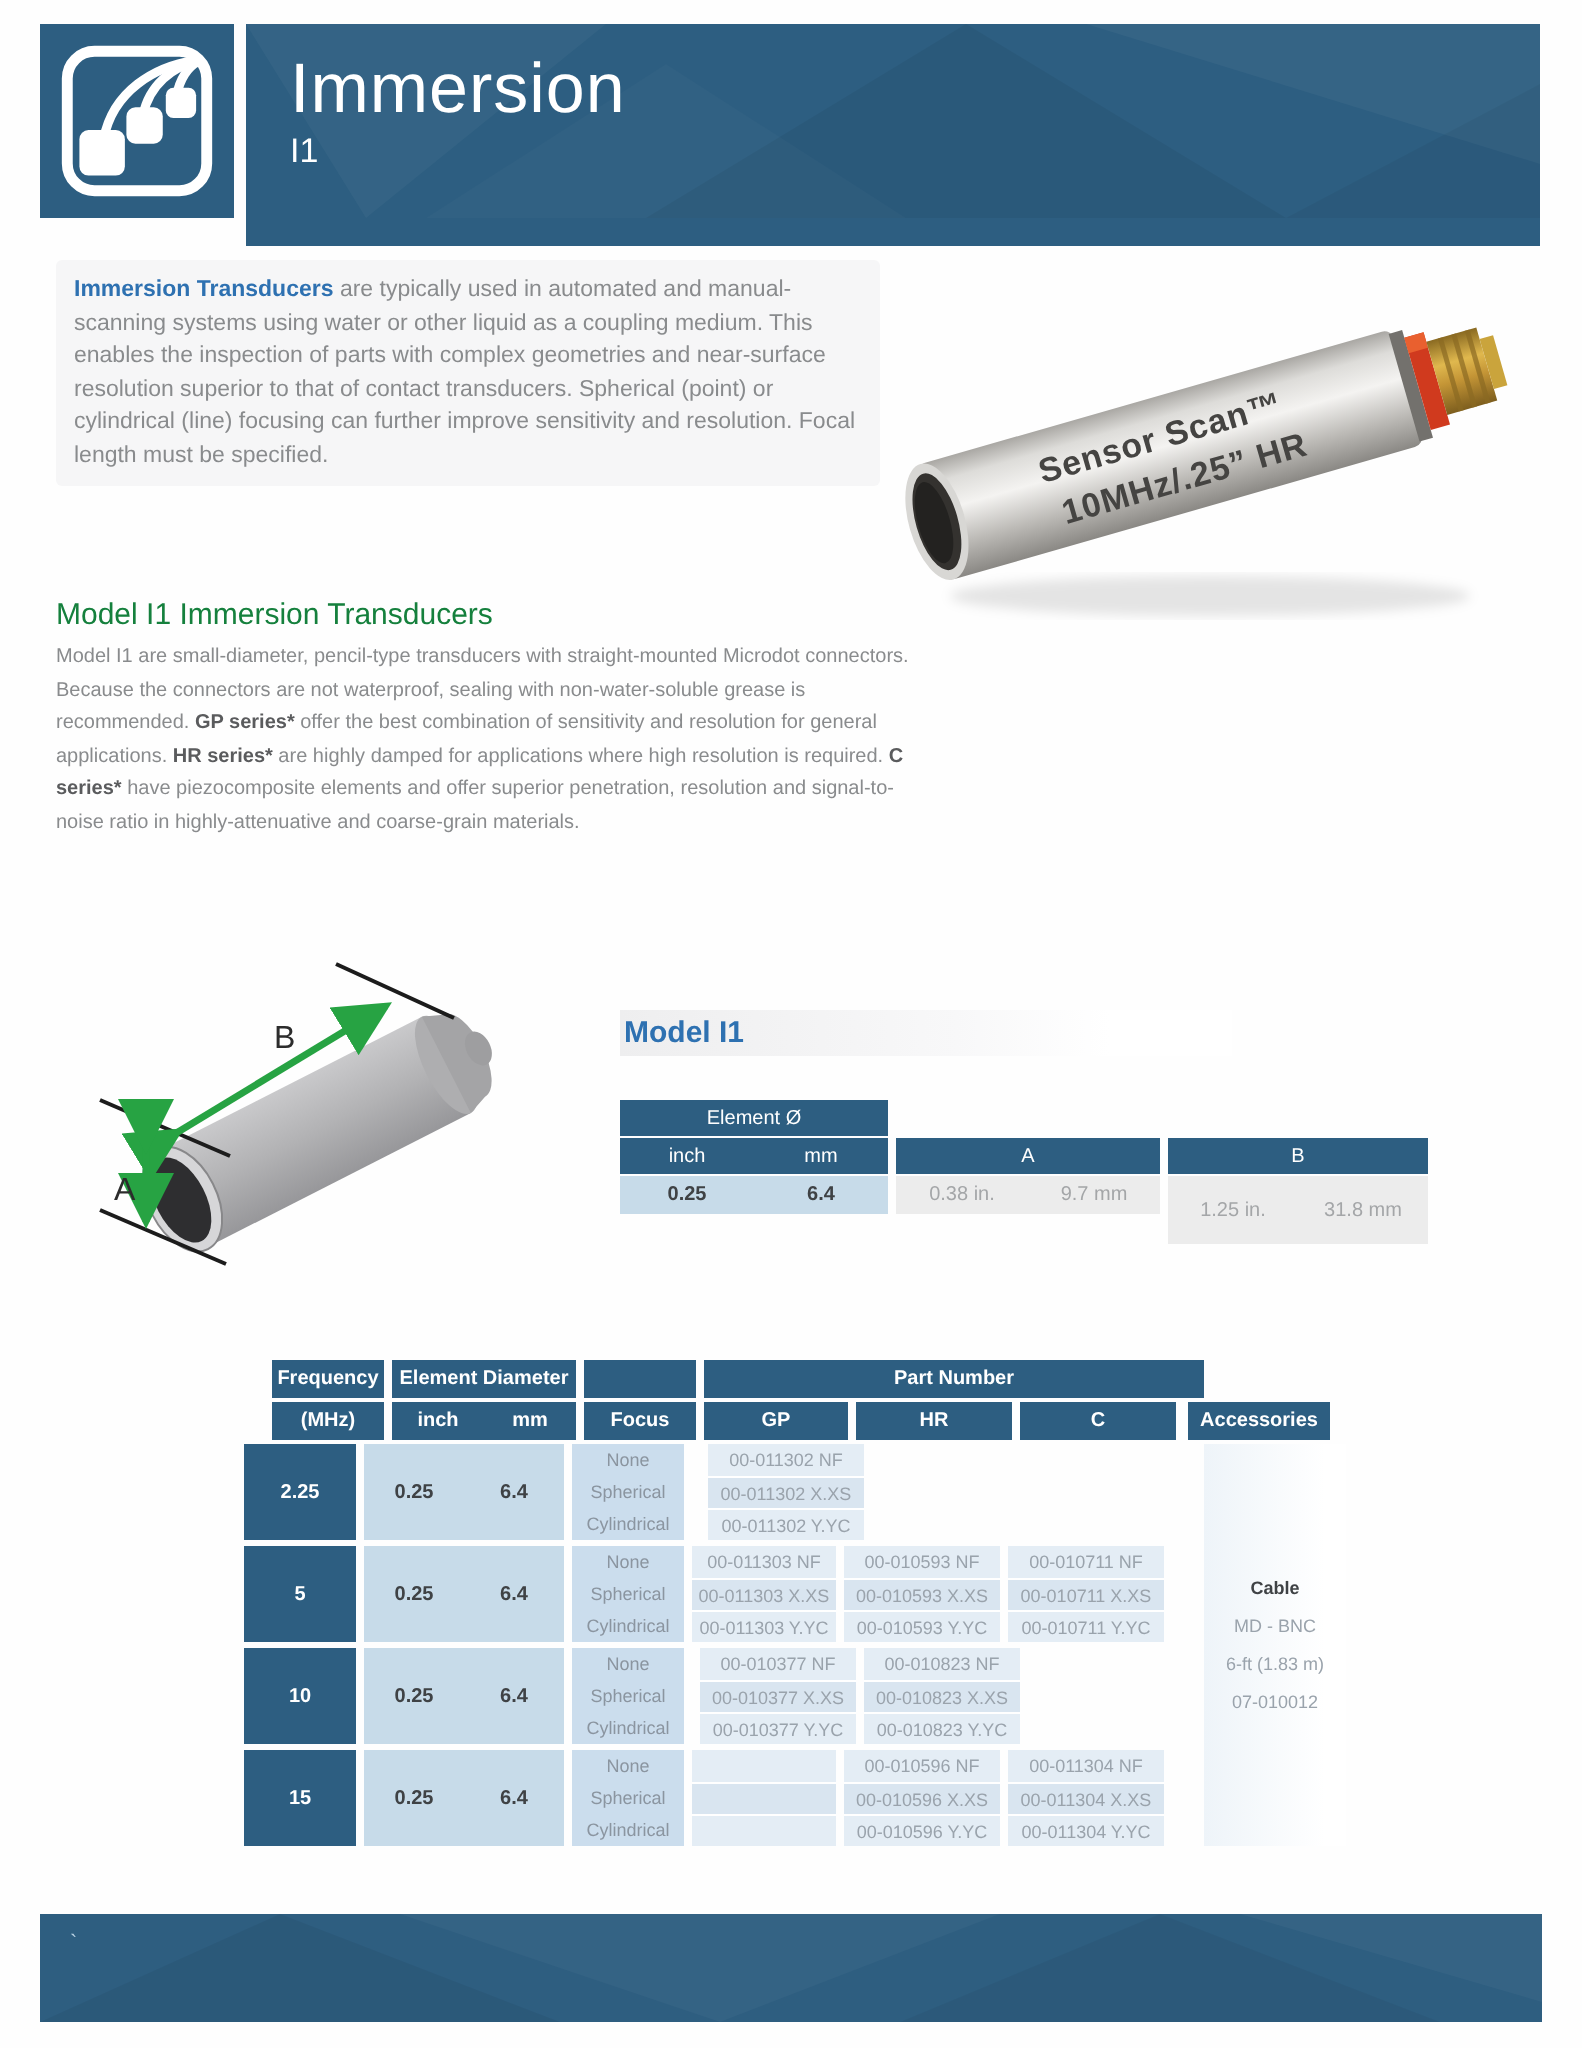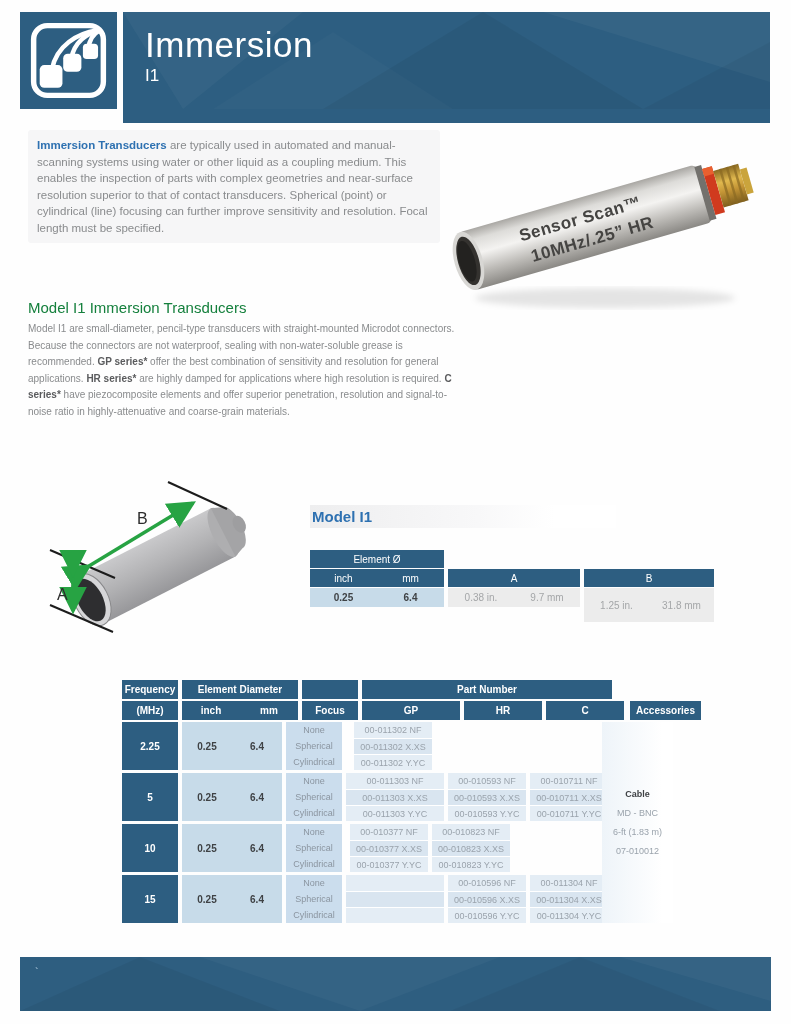--- a/index.html
+++ b/index.html
@@ -37,27 +37,27 @@
                  background:linear-gradient(90deg,#eeeeef 0%,#f8f8f9 55%,#ffffff 80%);width:300px;}
   .stable{position:relative;height:60px;margin-top:22px;font-size:10px;}
   .scell{position:absolute;display:flex;align-items:center;justify-content:center;}
   .sdark{background:#2d5e81;color:#ffffff;font-weight:normal;}
   .slight{background:#c7dbe9;color:#3f4245;font-weight:bold;}
   .sgray{background:#ececec;color:#a4a6a8;font-weight:normal;}
   .half{width:50%;text-align:center;}
 
   
   .mtable{position:absolute;left:122px;top:680px;width:551px;}
-  .hrow{display:flex;}
+  .hrow{display:flex;margin-left:14px;}
   .hsep{height:2px;}
   .hcell{background:#2d5e81;color:#ffffff;font-weight:bold;font-size:10px;height:19px;
          display:flex;align-items:center;justify-content:center;}
   .gapc{width:4px;flex:none;}
   .gapc6{width:6px;flex:none;}
-  .w56{width:56px;flex:none;} .w100{width:116px;flex:none;} .w88{width:98px;flex:none;}
+  .w56{width:56px;flex:none;} .w100{width:92px;flex:none;} .w88{width:72px;flex:none;}
   .w76{width:78px;flex:none;} .w78{width:78px;flex:none;} .w71{width:71px;flex:none;}
   .w250{width:250px;flex:none;}
   .tg{display:flex;margin-top:3px;}
   .tg:first-child{margin-top:2px;}
   .cell-freq{width:56px;flex:none;height:48px;background:#2d5e81;color:#ffffff;font-weight:bold;
              font-size:10px;display:flex;align-items:center;justify-content:center;}
   .cell-elem{width:100px;flex:none;height:48px;background:#c7dbe9;color:#3f4245;font-weight:bold;
              font-size:10px;display:flex;align-items:center;}
   .cell-elem span{width:50%;text-align:center;}
   .col{display:flex;flex-direction:column;flex:none;}

